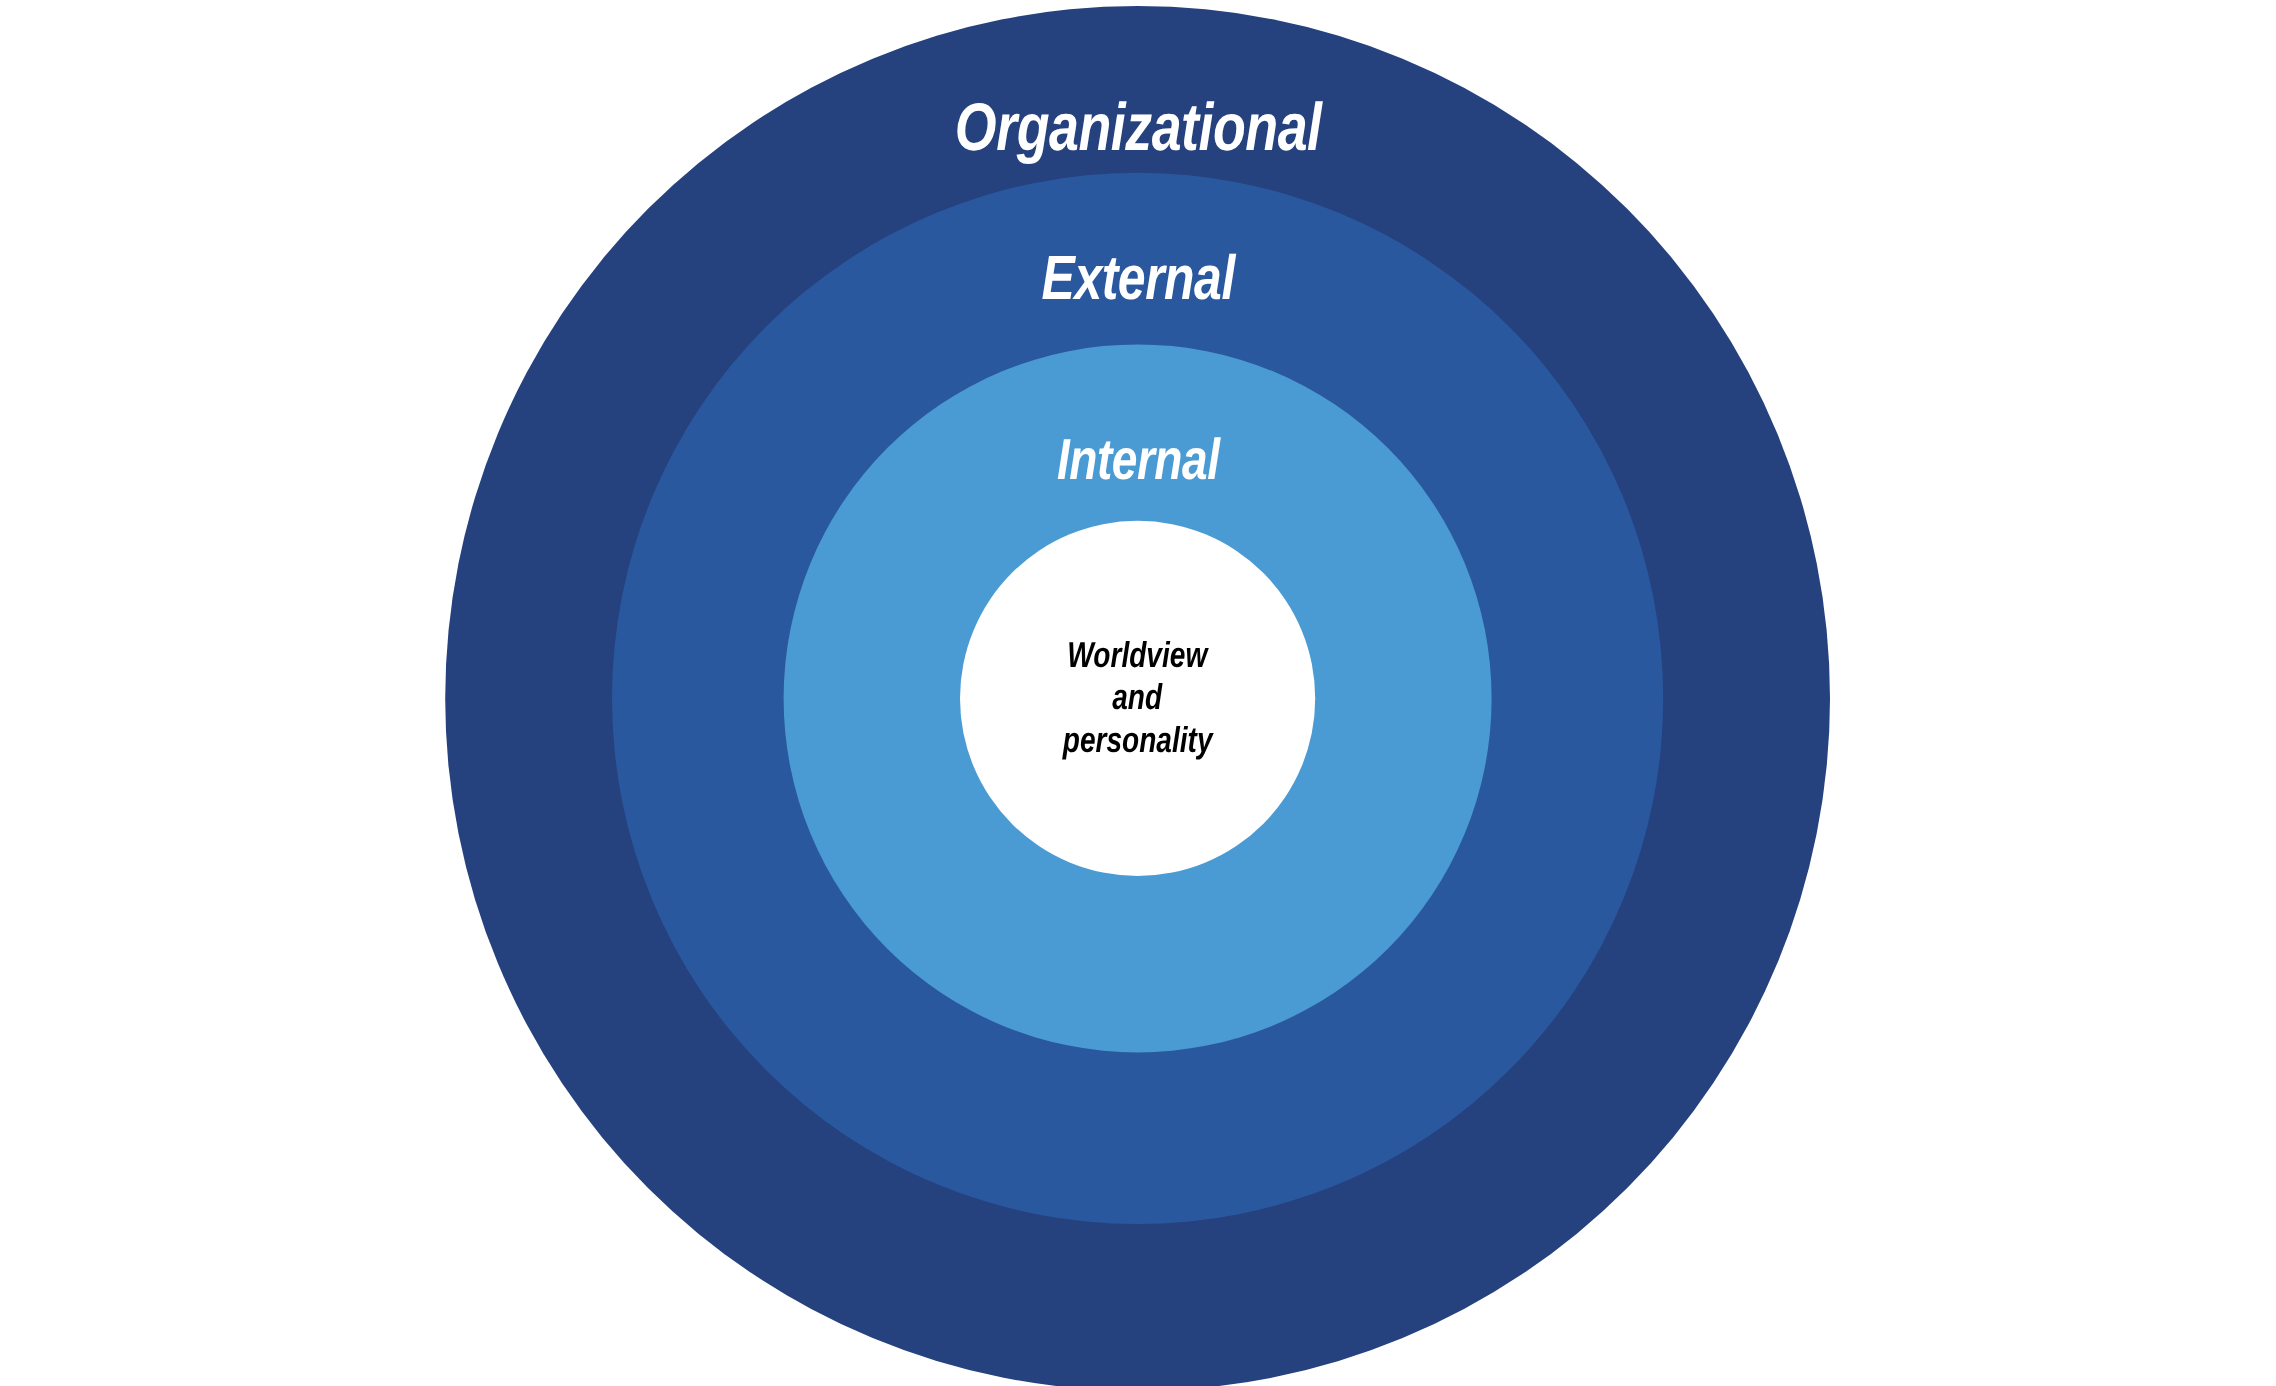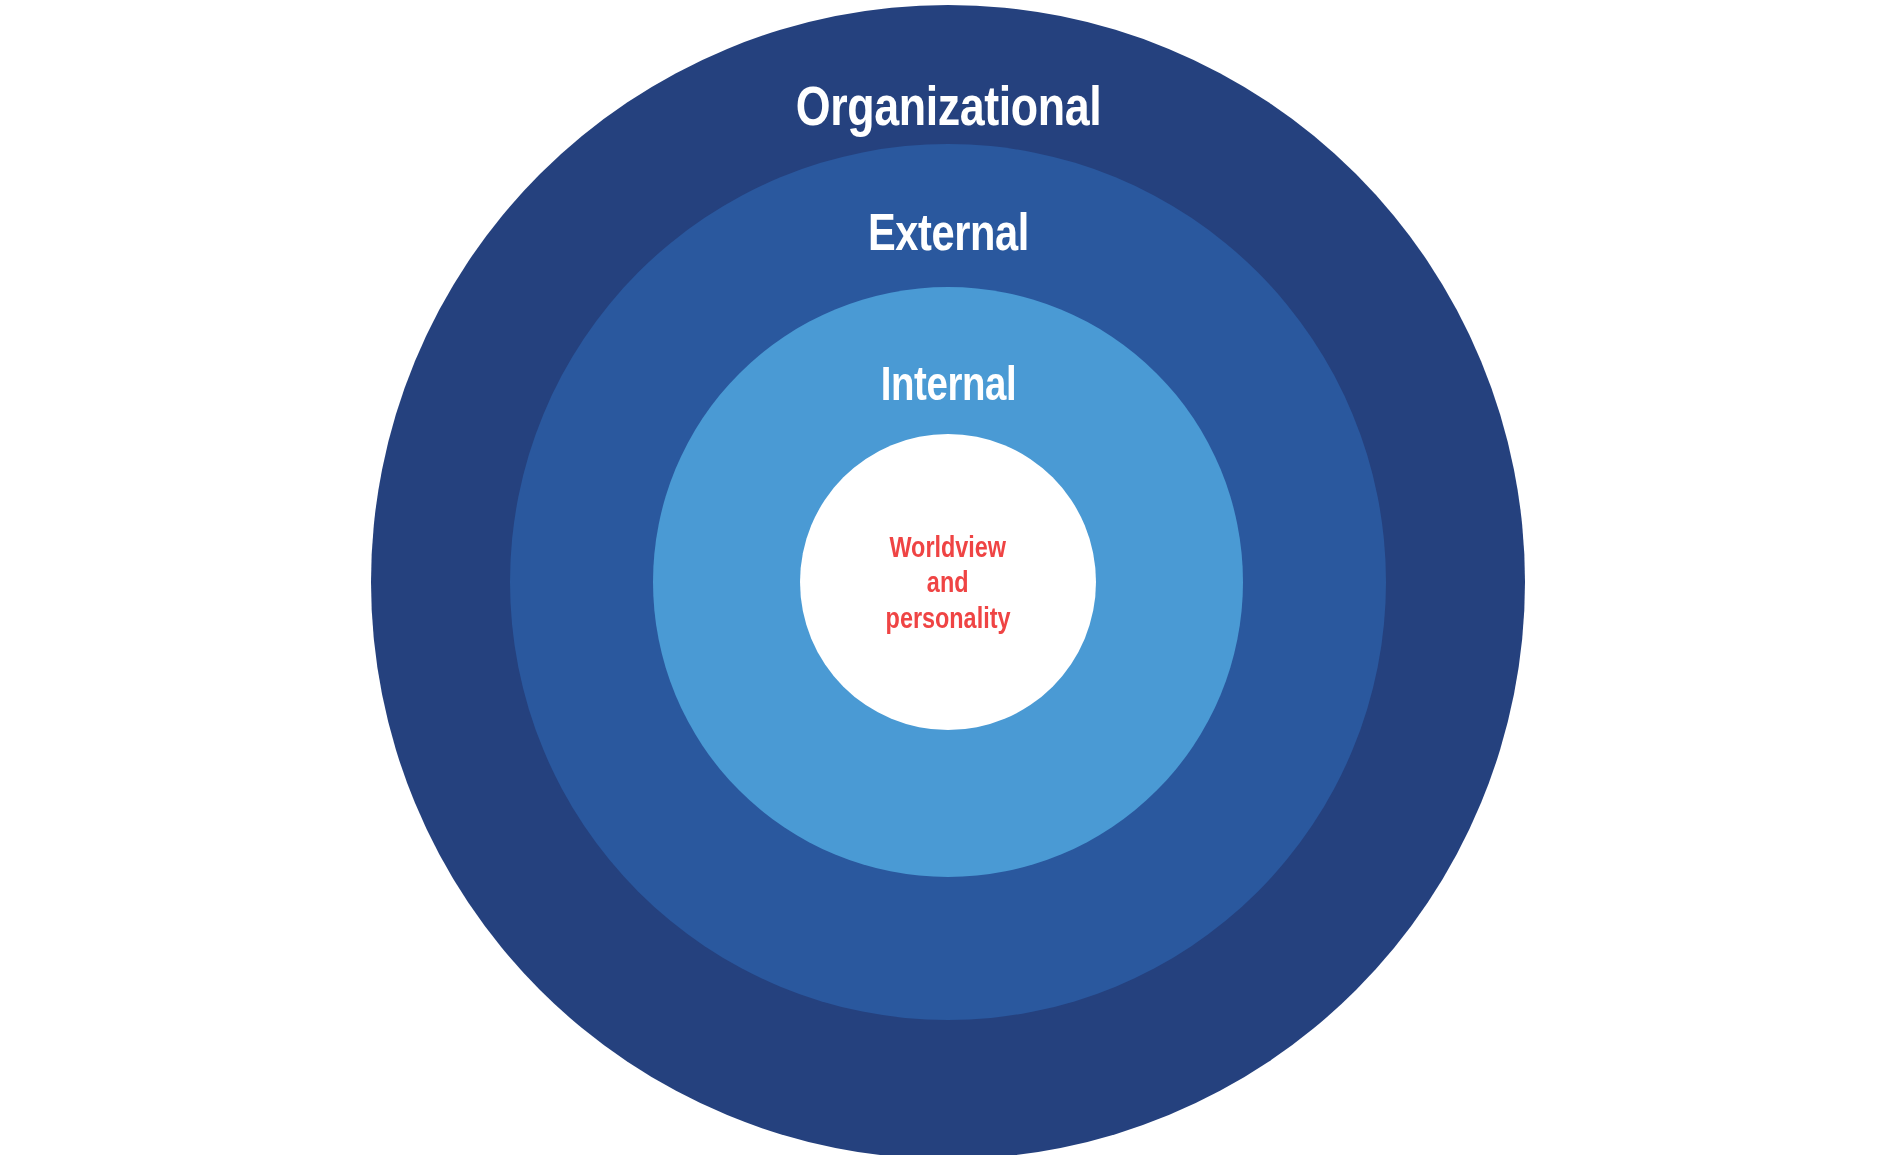--- a/index.html
+++ b/index.html
@@ -16,20 +16,21 @@
     font-family: "Liberation Sans", "DejaVu Sans", sans-serif;
   }
 
   #diagram-stage {
     position: absolute;
     left: 0;
     top: 0;
     width: 1897px;
     height: 929px;
     background: #ffffff;
+    font-style: italic;
   }
 
   
   .ring {
     position: absolute;
     border-radius: 50%;
     box-sizing: border-box;
   }
 
   
@@ -138,19 +139,19 @@
   <div class="ring" id="ring-internal" style="left: 653px; top: 287px; width: 590px; height: 590px; background: rgb(74, 154, 212);"></div>
 
   <div class="ring" id="ring-core" style="left: 800px; top: 434px; width: 296px; height: 296px; background: rgb(255, 255, 255);"></div>
 
   <div class="ring-label" id="label-organizational" style="color: rgb(255, 255, 255);">Organizational</div>
 
   <div class="ring-label" id="label-external" style="color: rgb(255, 255, 255);">External</div>
 
   <div class="ring-label" id="label-internal" style="color: rgb(255, 255, 255);">Internal</div>
 
-  <div id="label-core" style="left: 800px; top: 434px; width: 296px; height: 296px; color: #ef4444;">
+  <div id="label-core" style="left: 800px; top: 434px; width: 296px; height: 296px; color: #000000;">
     <div class="core-line">Worldview</div>
     <div class="core-line">and</div>
     <div class="core-line">personality</div>
   </div>
 
 </div>
 
 </body></html>

